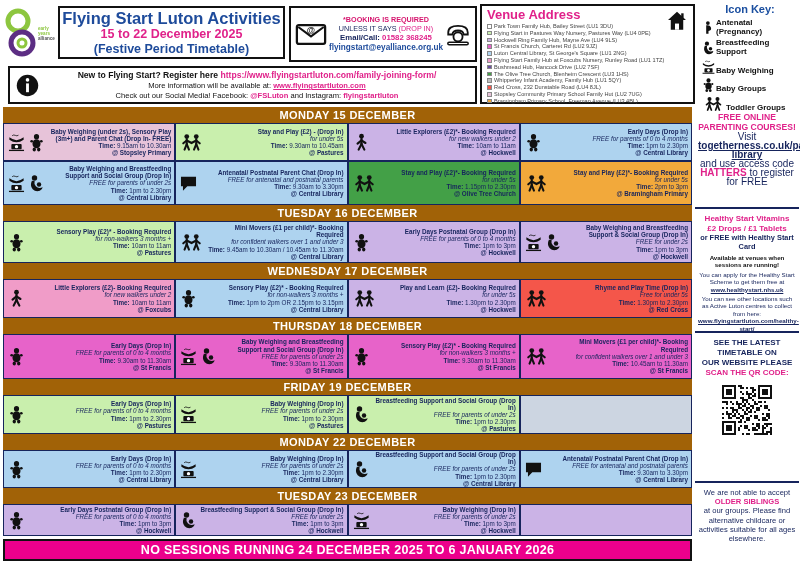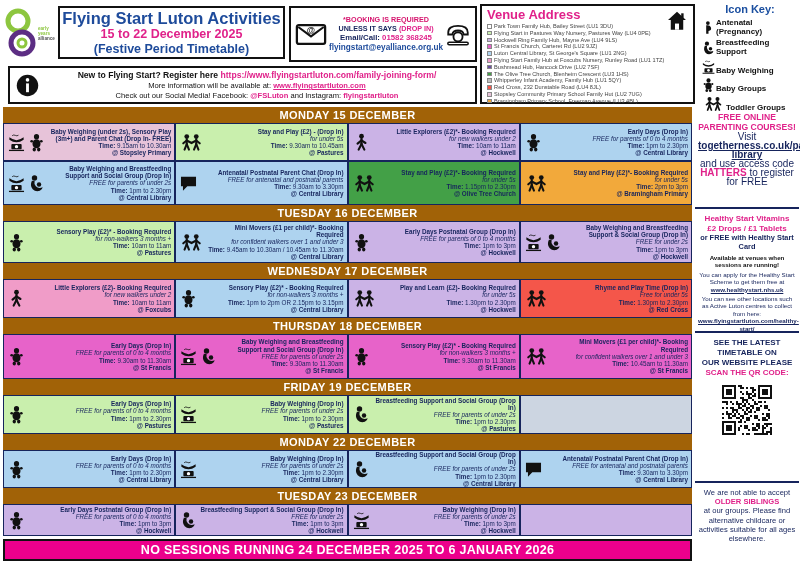--- a/index.html
+++ b/index.html
@@ -14,21 +14,21 @@
   
   .title-box{position:absolute;left:58px;top:6px;width:227px;height:53px;display:flex;flex-direction:column;justify-content:center;align-items:center;text-align:center;}
   .tb1{font-size:16.5px;font-weight:bold;color:#1e4b9b;line-height:18px;}
   .tb2{font-size:12.5px;font-weight:bold;color:#e0218a;line-height:15px;}
   .tb3{font-size:12.5px;font-weight:bold;color:#1e4b9b;line-height:15px;}
 
   
   .booking-box{position:absolute;left:289px;top:6px;width:188px;height:56px;display:flex;align-items:center;gap:2px;padding:0 4px;}
   .bk-text{flex:1;text-align:center;min-width:0;}
   .bk1{font-size:7.2px;font-weight:bold;color:#d6156e;line-height:9px;}
-  .bk2{font-size:7.2px;font-weight:bold;color:#16245c;line-height:9px;}
+  .bk2{font-size:7.2px;font-weight:normal;color:#16245c;line-height:9px;}
   .bk3{font-size:7.8px;font-weight:bold;color:#16245c;line-height:10px;}
   .bk4{font-size:8.2px;font-weight:bold;color:#1e4b9b;line-height:10px;}
   .pink{color:#e0218a;}
   .hdr-ico{flex:none;color:#111;fill:#111;}
 
   
   .venue-box{position:absolute;left:480px;top:4px;width:215px;height:100px;padding:2px 5px;}
   .venue-title{font-size:13px;font-weight:bold;color:#e0218a;line-height:14px;}
   .venue-list{list-style:none;margin:1px 0 0;padding:0;}
   .venue-item{display:flex;align-items:center;gap:2.5px;font-size:5.6px;color:#444;line-height:6.8px;white-space:nowrap;overflow:hidden;}

